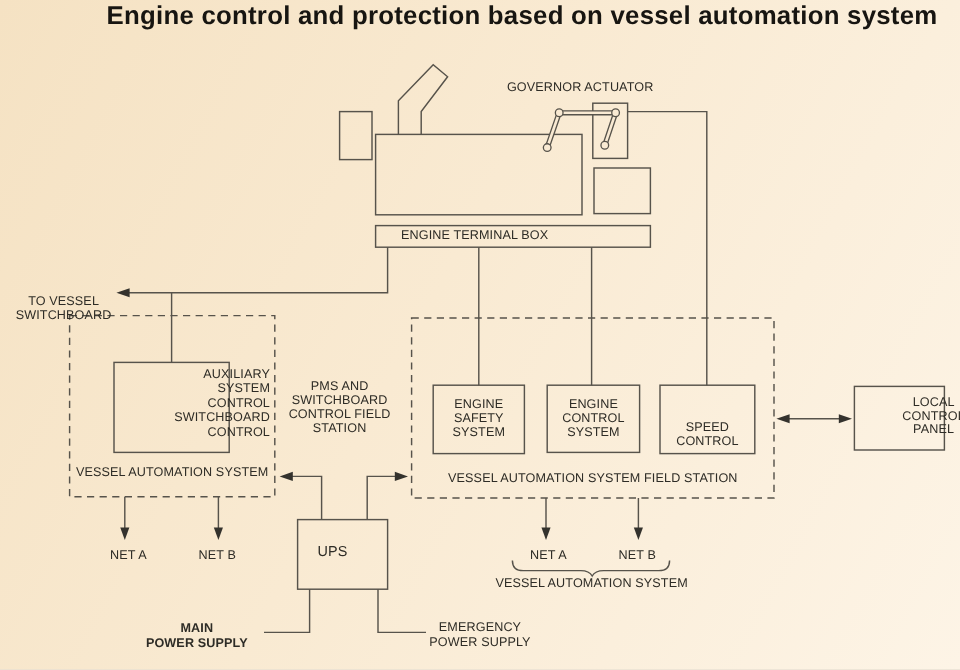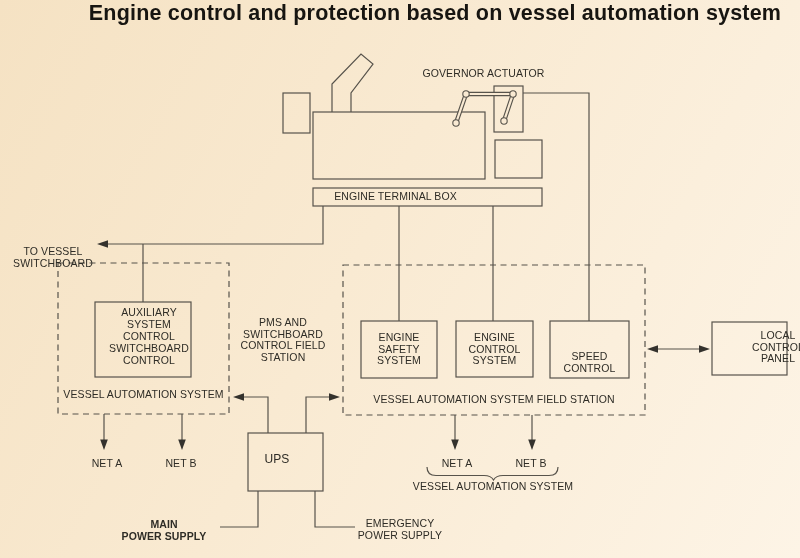--- a/index.html
+++ b/index.html
@@ -151,21 +151,21 @@
     </g>
   </svg>
 
   <div class="lbl title" style="left:0;top:9;width:800px;">Engine control and protection based on vessel automation system</div>
 
   <div class="lbl" style="left:406px;top:68px;width:155px;">GOVERNOR ACTUATOR</div>
   <div class="lbl" style="left:296px;top:191px;width:199px;">ENGINE TERMINAL BOX</div>
 
   <div class="lbl" style="left:8px;top:246px;width:90px;">TO VESSEL
 SWITCHBOARD</div>
-  <div class="lbl" style="left:93px;top:306px;width:112px;line-height:12px;">AUXILIARY
+  <div class="lbl" style="left:113px;top:306px;width:112px;line-height:12px;text-align:right;">AUXILIARY
 SYSTEM
 CONTROL
 SWITCHBOARD
 CONTROL</div>
   <div class="lbl" style="left:60px;top:389px;width:167px;">VESSEL AUTOMATION SYSTEM</div>
   <div class="lbl" style="left:77px;top:458px;width:60px;">NET A</div>
   <div class="lbl" style="left:151px;top:458px;width:60px;">NET B</div>
 
   <div class="lbl" style="left:237px;top:317px;width:92px;">PMS AND
 SWITCHBOARD

